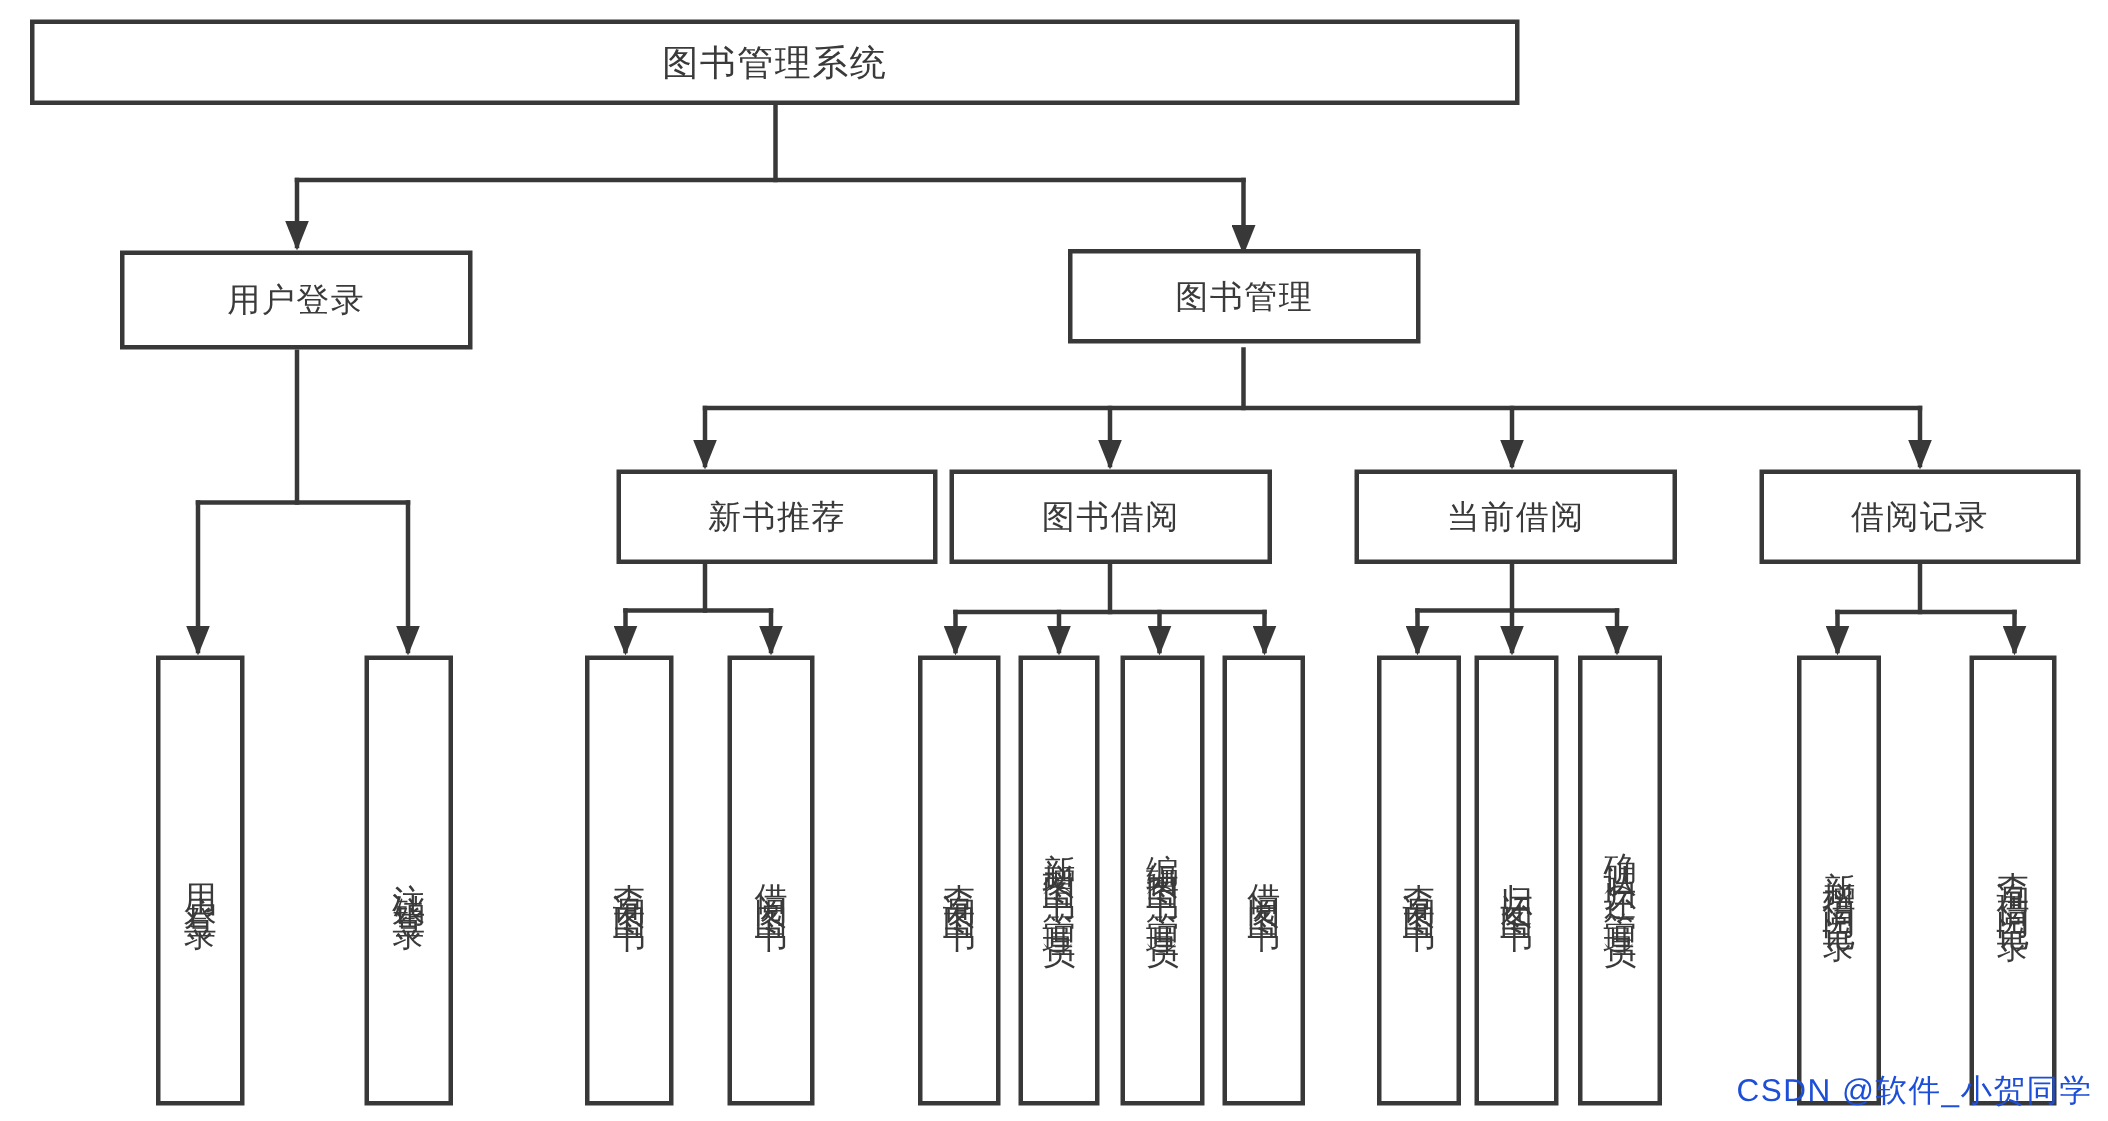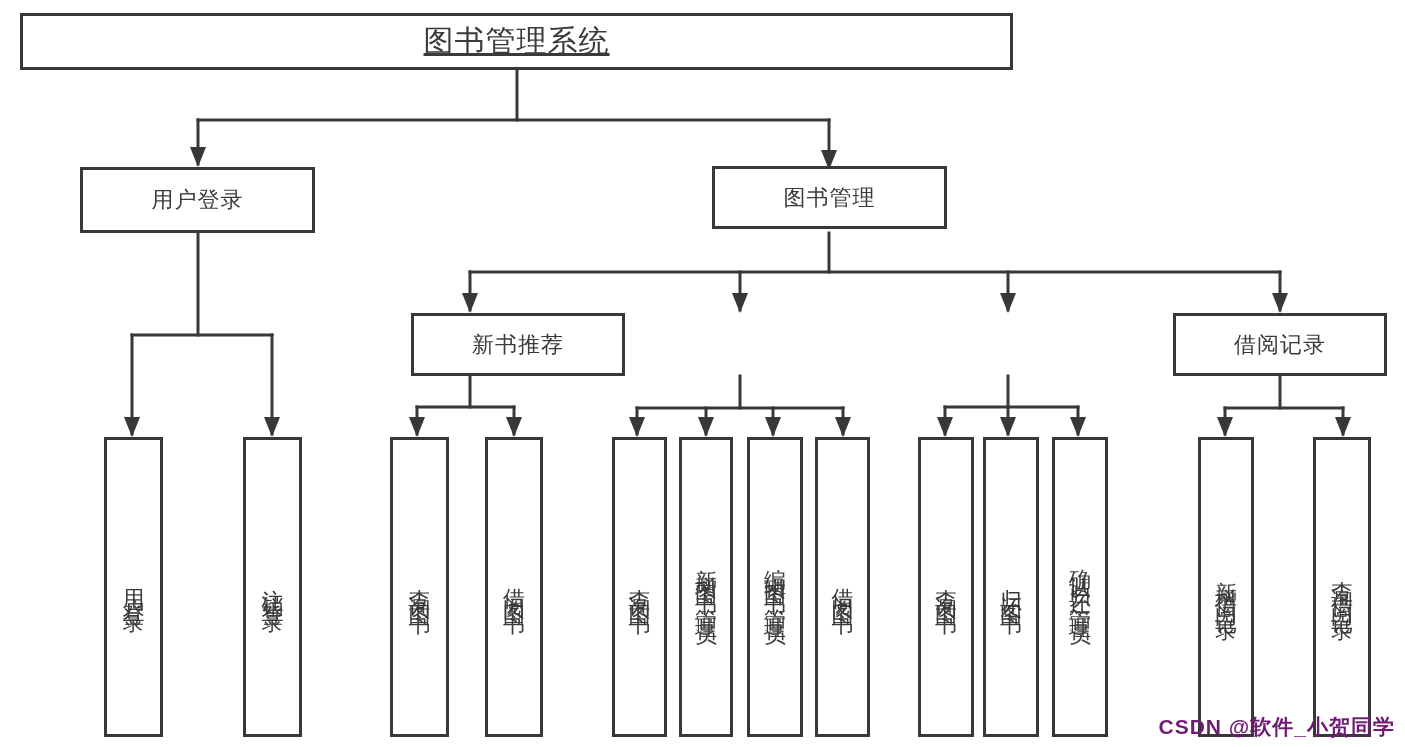--- a/index.html
+++ b/index.html
@@ -24,37 +24,36 @@
     border: 3px solid #383838;
     background: #ffffff;
     display: flex;
     align-items: center;
     justify-content: center;
     font-size: 22px;
     letter-spacing: 1px;
     color: #3a3a3a;
     z-index: 2;
   }
-  .box.root { font-size: 30px; text-decoration: underline; }
+  .box.root { font-size: 24px; }
   .box.leaf {
     writing-mode: vertical-rl;
     letter-spacing: 8px;
     line-height: 1;
     font-size: 22px;
   }
   .watermark {
     position: absolute;
     right: 10px;
     bottom: 6px;
     font-size: 21px;
-    color: #701a75;
+    color: #1d4ed8;
     letter-spacing: 1px;
     z-index: 3;
     white-space: nowrap;
-    font-weight: bold;
   }
 </style>
 </head>
 <body>
 
 <div class="stage">
 
   <svg class="connector-layer" width="1405" height="747" viewBox="0 0 1405 747" xmlns="http://www.w3.org/2000/svg">
     <defs>
       <marker id="arr" viewBox="0 0 20 16" markerUnits="userSpaceOnUse" markerWidth="20" markerHeight="16" refX="17" refY="8" orient="auto">
@@ -124,20 +123,26 @@
   <div class="box" style="left:80px; top:167px; width:235px; height:66px;">
     <span>用户登录</span>
   </div>
   <div class="box" style="left:712px; top:166px; width:235px; height:63px;">
     <span>图书管理</span>
   </div>
 
   <div class="box" style="left:363px; top:313px; width:214px; height:63px;margin-left:48px;">
     <span>新书推荐</span>
   </div>
+  <div class="box" style="left:633px; top:313px; width:215px; height:63px;">
+    <span>图书借阅</span>
+  </div>
+  <div class="box" style="left:903px; top:313px; width:215px; height:63px;">
+    <span>当前借阅</span>
+  </div>
   <div class="box" style="left:1173px; top:313px; width:214px; height:63px;">
     <span>借阅记录</span>
   </div>
 
   <div class="box leaf" style="left:104px; top:437px; width:59px; height:300px;">
     <span>用户登录</span>
   </div>
   <div class="box leaf" style="left:243px; top:437px; width:59px; height:300px;">
     <span>注销登录</span>
   </div>

